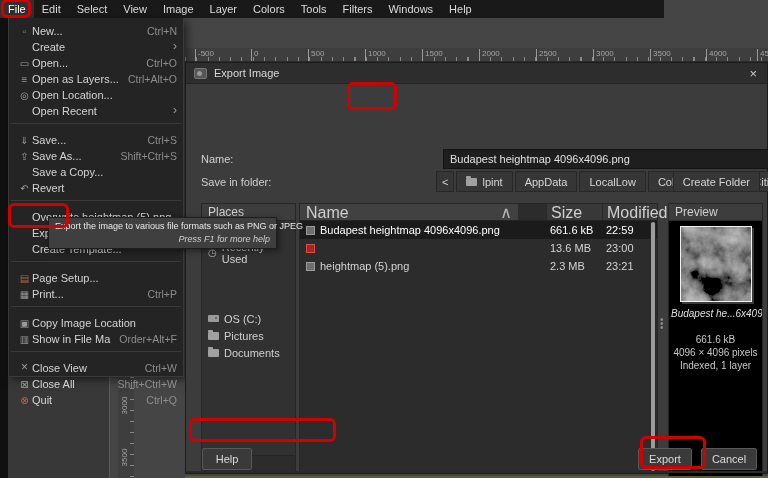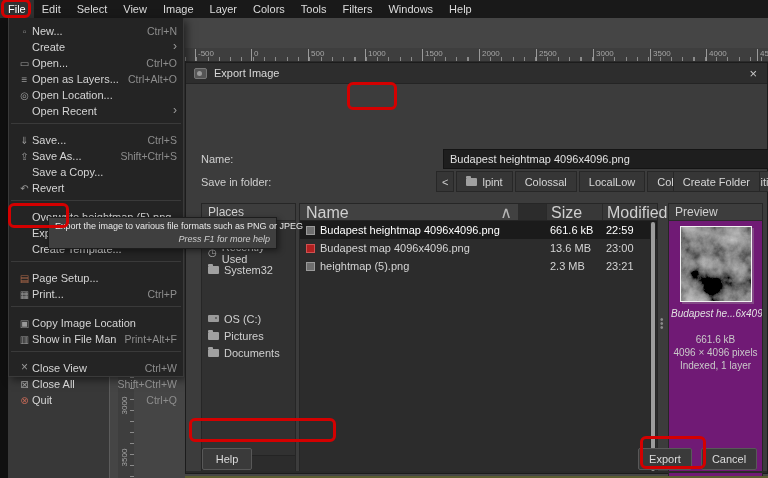--- a/index.html
+++ b/index.html
@@ -1,20 +1,20 @@
 <!DOCTYPE html>
 <html><head>
 <meta charset="utf-8">
 <style>
   * { margin:0; padding:0; box-sizing:border-box; }
   html,body { width:768px; height:478px; overflow:hidden; }
   body { font-family:"Liberation Sans","DejaVu Sans",sans-serif; background:#454545; position:relative; font-size:11px; color:#d6d6d6; }
 
   
-  .menubar { position:absolute; left:0; top:0; width:768px; height:18px; background:#191919; display:flex; align-items:center; z-index:5; }
+  .menubar { position:absolute; left:0; top:0; width:664px; height:18px; background:#191919; display:flex; align-items:center; z-index:5; }
   .menubar .mb-item { padding:0 8px; height:18px; line-height:18px; color:#dcdcdc; font-size:11px; }
   .menubar .mb-item.active { background:#303030; color:#fff; }
 
   
   .left-strip { position:absolute; left:0; top:18px; width:8px; height:460px; background:#101010; }
   .toolbox { position:absolute; left:8px; top:377px; width:102px; height:101px; background:#383838; border-right:1px solid #5c5c5c; }
   .vruler { position:absolute; left:118px; top:377px; width:16px; height:101px; background:#3e3e3e;
     background-image:repeating-linear-gradient(to bottom,#8a8a8a 0 1px,transparent 1px 11px);
     background-size:4px 100%; background-position:100% 0; background-repeat:no-repeat; }
   .vruler span { position:absolute; left:-6px; font-size:8px; color:#a5a5a5; transform:rotate(-90deg); transform-origin:center; width:24px; text-align:center; }
@@ -82,21 +82,21 @@
   .frow.sel { background:#1b1b1b; color:#ffffff; }
   .frow .fc-name { flex:1; display:flex; align-items:center; gap:5px; padding:0 6px; white-space:nowrap; overflow:hidden; }
   .frow .fc-size { width:56px; padding:0 4px; }
   .frow .fc-mod { width:55px; padding:0 4px; }
   .img-ico { display:inline-block; width:9px; height:9px; background:#6e6e6e; border:1px solid #9a9a9a; flex:none; }
   .img-ico.red { background:#b02020; border-color:#d05050; }
   .flist-scroll { position:absolute; right:1px; top:18px; bottom:1px; width:6px; background:#262626; }
   .flist-scroll .thumb { position:absolute; left:1px; top:0; width:4px; height:100%; background:#9c9c9c; border-radius:2px; }
   .pane-handle { position:absolute; left:474px; top:255px; color:#8a8a8a; font-size:10px; letter-spacing:0; line-height:4px; width:4px; }
 
-  .preview { position:absolute; left:482px; top:140px; width:95px; height:274px; background:#701a75; border:1px solid #262626; }
+  .preview { position:absolute; left:482px; top:140px; width:95px; height:274px; background:#000000; border:1px solid #262626; }
   .thumb-wrap { width:72px; height:76px; margin:5px auto 6px auto; border:1px solid #f2f2f2; box-shadow:2px 2px 0 rgba(170,170,170,.35); background:#0d0d0d; }
   .pv-name { font-size:10px; font-style:italic; color:#e0e0e0; text-align:center; white-space:nowrap; overflow:hidden; padding:0 2px; }
   .pv-info { font-size:10px; color:#c9c9c9; text-align:center; margin-top:14px; line-height:13px; }
 
   .btn { background:#3a3a3a; border:1px solid #585858; color:#dcdcdc; height:22px; display:flex; align-items:center; justify-content:center; font-size:11px; border-radius:2px; }
   .btn-help { position:absolute; left:16px; top:385px; width:50px; }
   .btn-export { position:absolute; right:75px; top:385px; width:54px; }
   .btn-cancel { position:absolute; right:10px; top:385px; width:56px; }
   .dlg-bottom-strip { position:absolute; left:0; bottom:0; width:100%; height:2px; background:#2a2a2a; }
   .taskbar-sliver { position:absolute; left:185px; top:476px; width:583px; height:2px; background:#5c5e31; z-index:30; }
@@ -220,21 +220,21 @@
       <span class="sc">Ctrl+P</span>
     </div>
   <div class="msep"></div>
   <div class="mi">
       <span class="ic i-copy"></span>
       <span class="lbl">Copy Image Location</span>
     </div>
   <div class="mi">
       <span class="ic i-fm"></span>
       <span class="lbl">Show in File Manager</span>
-      <span class="sc">Print+Alt+F</span>
+      <span class="sc">Order+Alt+F</span>
     </div>
   <div class="msep"></div>
   <div class="mi">
       <span class="ic i-close"></span>
       <span class="lbl">Close View</span>
       <span class="sc">Ctrl+W</span>
     </div>
   <div class="mi">
       <span class="ic i-closeall"></span>
       <span class="lbl">Close All</span>
@@ -258,21 +258,21 @@
   <input class="name-entry" value="Budapest heightmap 4096x4096.png" style="">
 
   <div class="row-folder-label">Save in folder:</div>
   <div class="crumbs">
     <span class="backbtn">&lt;</span>
     <span class="crumb">
         <span class="f-ico"></span>
         <span>lpint</span>
       </span>
     <span class="crumb">
-        <span>Colossal</span>
+        <span>AppData</span>
       </span>
     <span class="crumb">
         <span>LocalLow</span>
       </span>
     <span class="crumb">
         <span>Colossal Order</span>
       </span>
     <span class="crumb">
         <span>Cities Skylines II</span>
       </span>
@@ -282,24 +282,20 @@
 
   <div class="places">
     <div class="pane-hdr">Places</div>
     <div class="place" style="top:23px">
         <span class="s-ico"></span>
         <span>Search</span>
       </div>
     <div class="place" style="top:40px">
         <span class="r-ico">◷</span>
         <span>Recently Used</span>
-      </div>
-    <div class="place" style="top:57px">
-        <span class="f-ico"></span>
-        <span>System32</span>
       </div>
     <div class="place" style="top:106px">
         <span class="d-ico"></span>
         <span>OS (C:)</span>
       </div>
     <div class="place" style="top:123px">
         <span class="f-ico"></span>
         <span>Pictures</span>
       </div>
     <div class="place" style="top:140px">
@@ -325,21 +321,20 @@
       <span class="fc-name">
           <span class="img-ico"></span>
           <span>Budapest heightmap 4096x4096.png</span>
         </span>
       <span class="fc-size">661.6 kB</span>
       <span class="fc-mod">22:59</span>
     </div>
     <div class="frow">
       <span class="fc-name">
           <span class="img-ico red"></span>
-          <span>Budapest map 4096x4096.png</span>
         </span>
       <span class="fc-size">13.6 MB</span>
       <span class="fc-mod">23:00</span>
     </div>
     <div class="frow">
       <span class="fc-name">
           <span class="img-ico"></span>
           <span>heightmap (5).png</span>
         </span>
       <span class="fc-size">2.3 MB</span>

